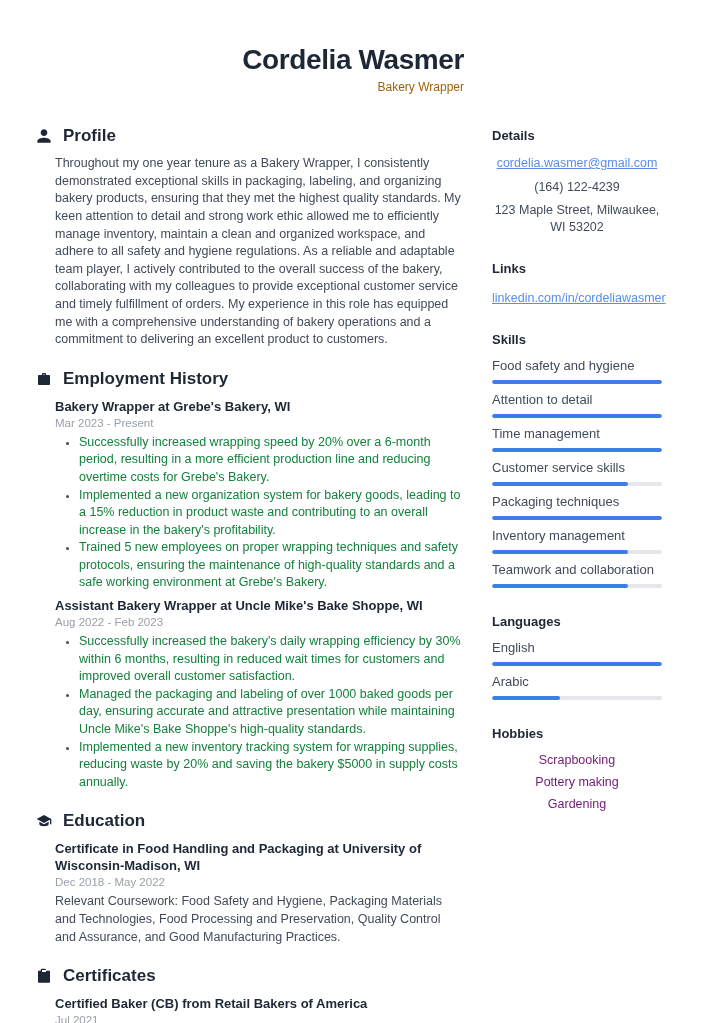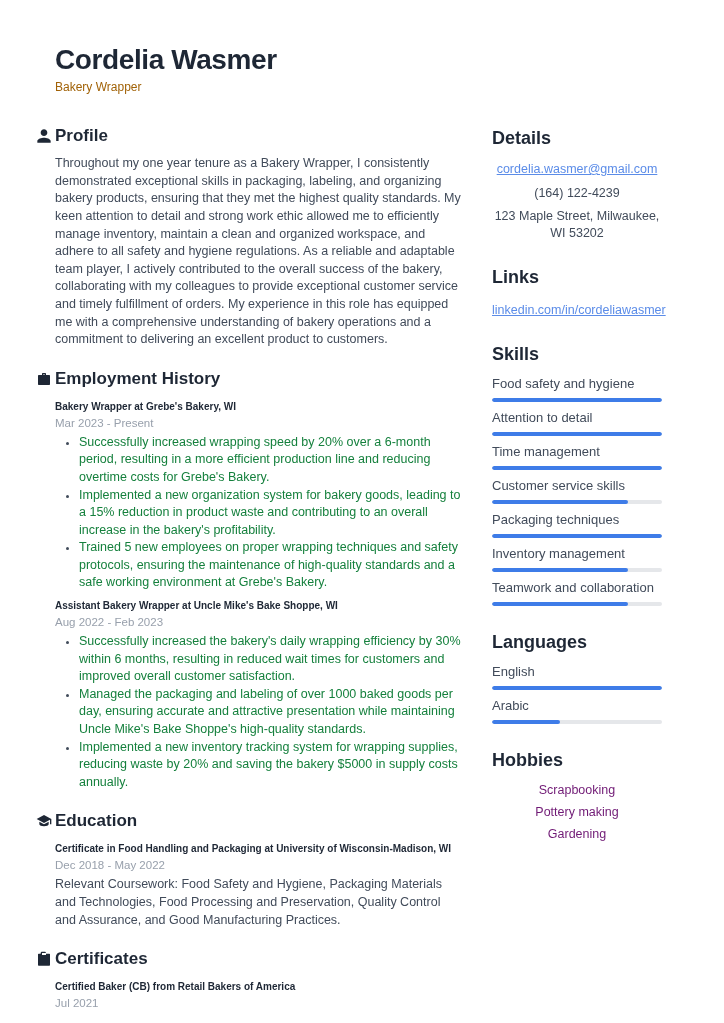--- a/index.html
+++ b/index.html
@@ -9,43 +9,43 @@
     position: relative;
     width: 724px;
     height: 1023px;
     background: #ffffff;
     overflow: hidden;
     color: #414b5a;
   }
 
   
   .main { position: absolute; left: 36px; top: 44px; width: 428px; }
-  .header { margin-left: 19px; margin-bottom: 32px; }
+  .header { margin-left: 19px; margin-bottom: 32px; text-align: right; }
   .name { font-size: 28px; font-weight: 700; color: #1e2735; letter-spacing: -0.4px; line-height: 1.15; }
   .candidate-title { font-size: 12px; color: #a16207; margin-top: 4px; }
 
   .block { margin-bottom: 20px; }
-  .sec-head { display: flex; align-items: center; gap: 3px; margin-bottom: 9px; text-align: right; }
+  .sec-head { display: flex; align-items: center; gap: 11px; margin-bottom: 9px; text-align: right; }
   .sec-icon { width: 16px; height: 16px; color: #1e2735; display: inline-flex; flex: 0 0 auto; }
   .sec-icon svg { width: 100%; height: 100%; }
   .sec-head h2 { font-size: 17px; font-weight: 700; color: #1e2735; }
   .content { margin-left: 19px; }
   .body-text { font-size: 12.5px; line-height: 17.6px; color: #414b5a; }
 
   .entry { margin-bottom: 5px; }
-  .entry h3 { font-size: 10px; font-weight: 700; color: #1e2735; line-height: 17px; margin-bottom: 2px; }
+  .entry h3 { font-size: 13px; font-weight: 700; color: #1e2735; line-height: 17px; margin-bottom: 2px; }
   .dates { font-size: 11.5px; color: #98a0ac; margin-bottom: 5px; }
   ul.bullets { margin: 0; padding-left: 24px; }
   ul.bullets li { font-size: 12.5px; line-height: 17.6px; color: #15803d; }
   ul.bullets li::marker { color: #414b5a; font-size: 11px; }
 
   
   .sidebar { position: absolute; left: 492px; top: 128px; width: 170px; }
   .side-sec { margin-bottom: 26px; }
-  .side-sec h3 { font-size: 18px; font-weight: 700; color: #1e2735; margin-bottom: 12px; }
+  .side-sec h3 { font-size: 13px; font-weight: 700; color: #1e2735; margin-bottom: 12px; }
   .detail-line { font-size: 12.5px; line-height: 16.5px; color: #414b5a; margin-bottom: 7px; text-align: center; }
   a.link { color: #5b8ce8; text-decoration: underline; font-size: 12.5px; cursor: pointer; }
   .link-line { margin-bottom: 7px; }
 
   .meter { margin-bottom: 9px; }
   .meter-label { font-size: 13px; line-height: 14px; color: #414b5a; margin-bottom: 7px; }
   .bar { height: 4px; background: #e5e7ea; border-radius: 2px; overflow: hidden; }
   .fill { height: 100%; background: #3e7ce8; border-radius: 2px; }
 
   .hobby { font-size: 12.5px; line-height: 15px; color: #701a75; margin-bottom: 7px; text-align: center; }

